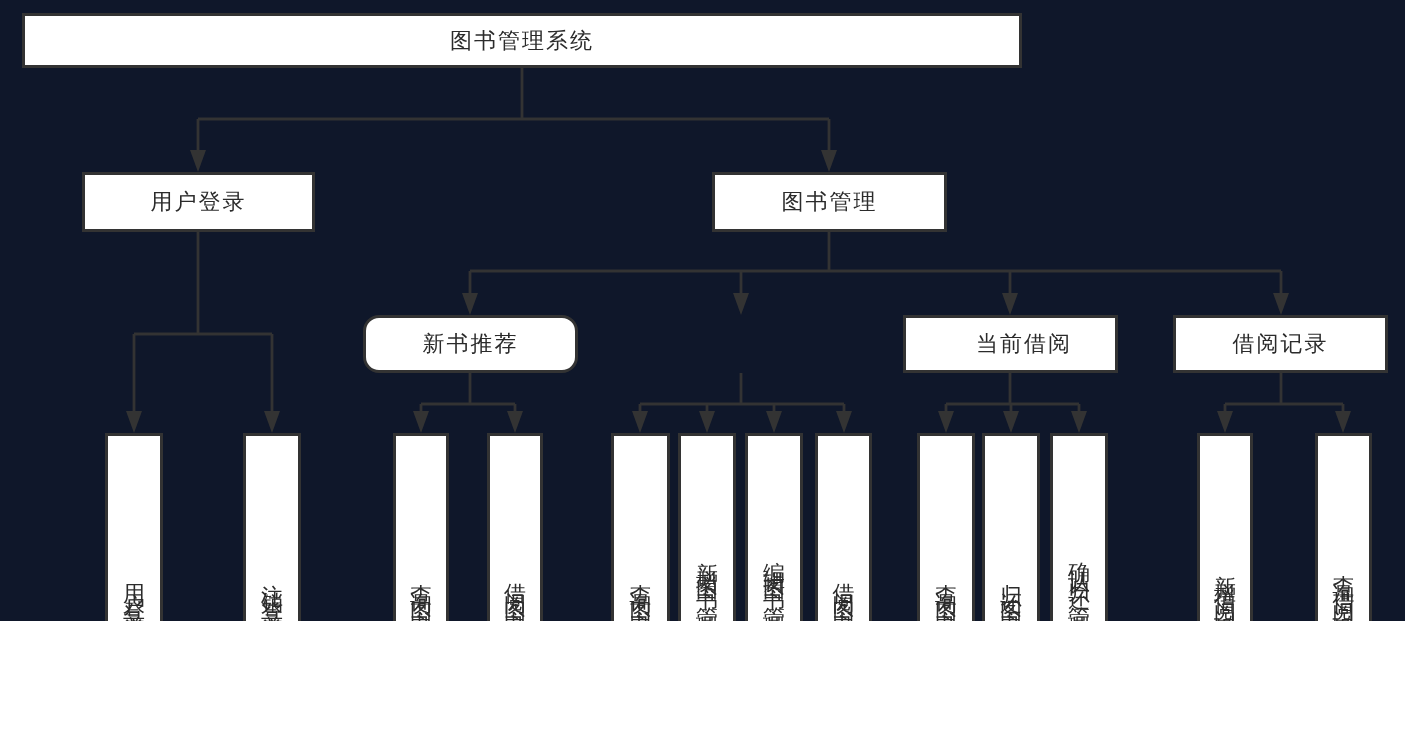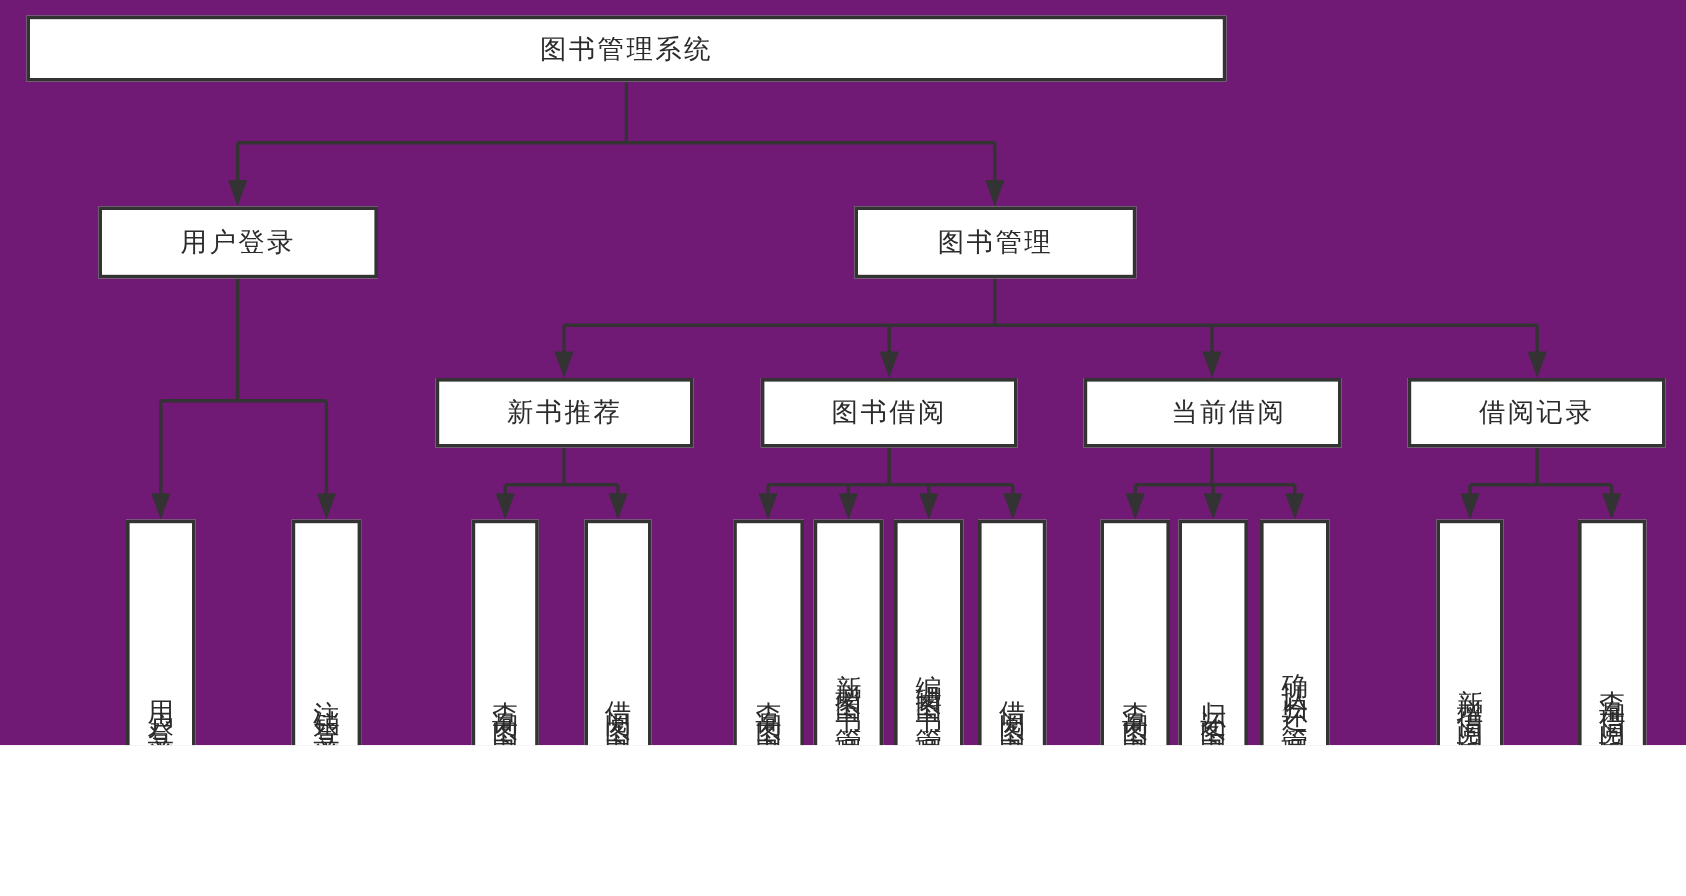--- a/index.html
+++ b/index.html
@@ -1,20 +1,20 @@
 <!DOCTYPE html>
 <html><head>
 <meta charset="utf-8">
 <style>
   html, body { margin: 0; padding: 0; background: #ffffff; }
   #stage {
     position: relative;
     width: 1405px;
     height: 621px;
-    background: #701a75;
+    background: #0f172a;
     font-family: "Liberation Sans", "DejaVu Sans", sans-serif;
     overflow: hidden;
   }
   #connector-svg {
     position: absolute;
     left: 0; top: 0;
     width: 1405px; height: 747px;
     pointer-events: none;
   }
   .box {
@@ -106,22 +106,21 @@
       <polygon points="1217,411 1233,411 1225,433" fill="#333333"></polygon>
       <line x1="1343" y1="404" x2="1343" y2="417" stroke="#333333" stroke-width="2.8"></line>
       <polygon points="1335,411 1351,411 1343,433" fill="#333333"></polygon>
     </svg>
 
   <div class="box" style="left:22px; top:13px; width:1000px; height:55px;">图书管理系统</div>
 
   <div class="box" style="left:82px; top:172px; width:233px; height:60px;">用户登录</div>
   <div class="box" style="left:712px; top:172px; width:235px; height:60px;">图书管理</div>
 
-  <div class="box" style="left:363px; top:315px; width:215px; height:58px;">新书推荐</div>
-  <div class="box" style="left:634px; top:315px; width:214px; height:58px;">图书借阅</div>
+  <div class="box" style="left:363px; top:315px; width:215px; height:58px;border-radius:16px;">新书推荐</div>
   <div class="box" style="left:903px; top:315px; width:215px; height:58px;padding-left:27px;">当前借阅</div>
   <div class="box" style="left:1173px; top:315px; width:215px; height:58px;">借阅记录</div>
 
   <div class="box v" style="left:105px; top:433px; width:58px; height:302px;">用户登录</div>
   <div class="box v" style="left:243px; top:433px; width:58px; height:302px;">注销登录</div>
 
   <div class="box v" style="left:393px; top:433px; width:56px; height:302px;">查询图书</div>
   <div class="box v" style="left:487px; top:433px; width:56px; height:302px;">借阅图书</div>
 
   <div class="box v" style="left:611px; top:433px; width:59px; height:302px;">查询图书</div>

